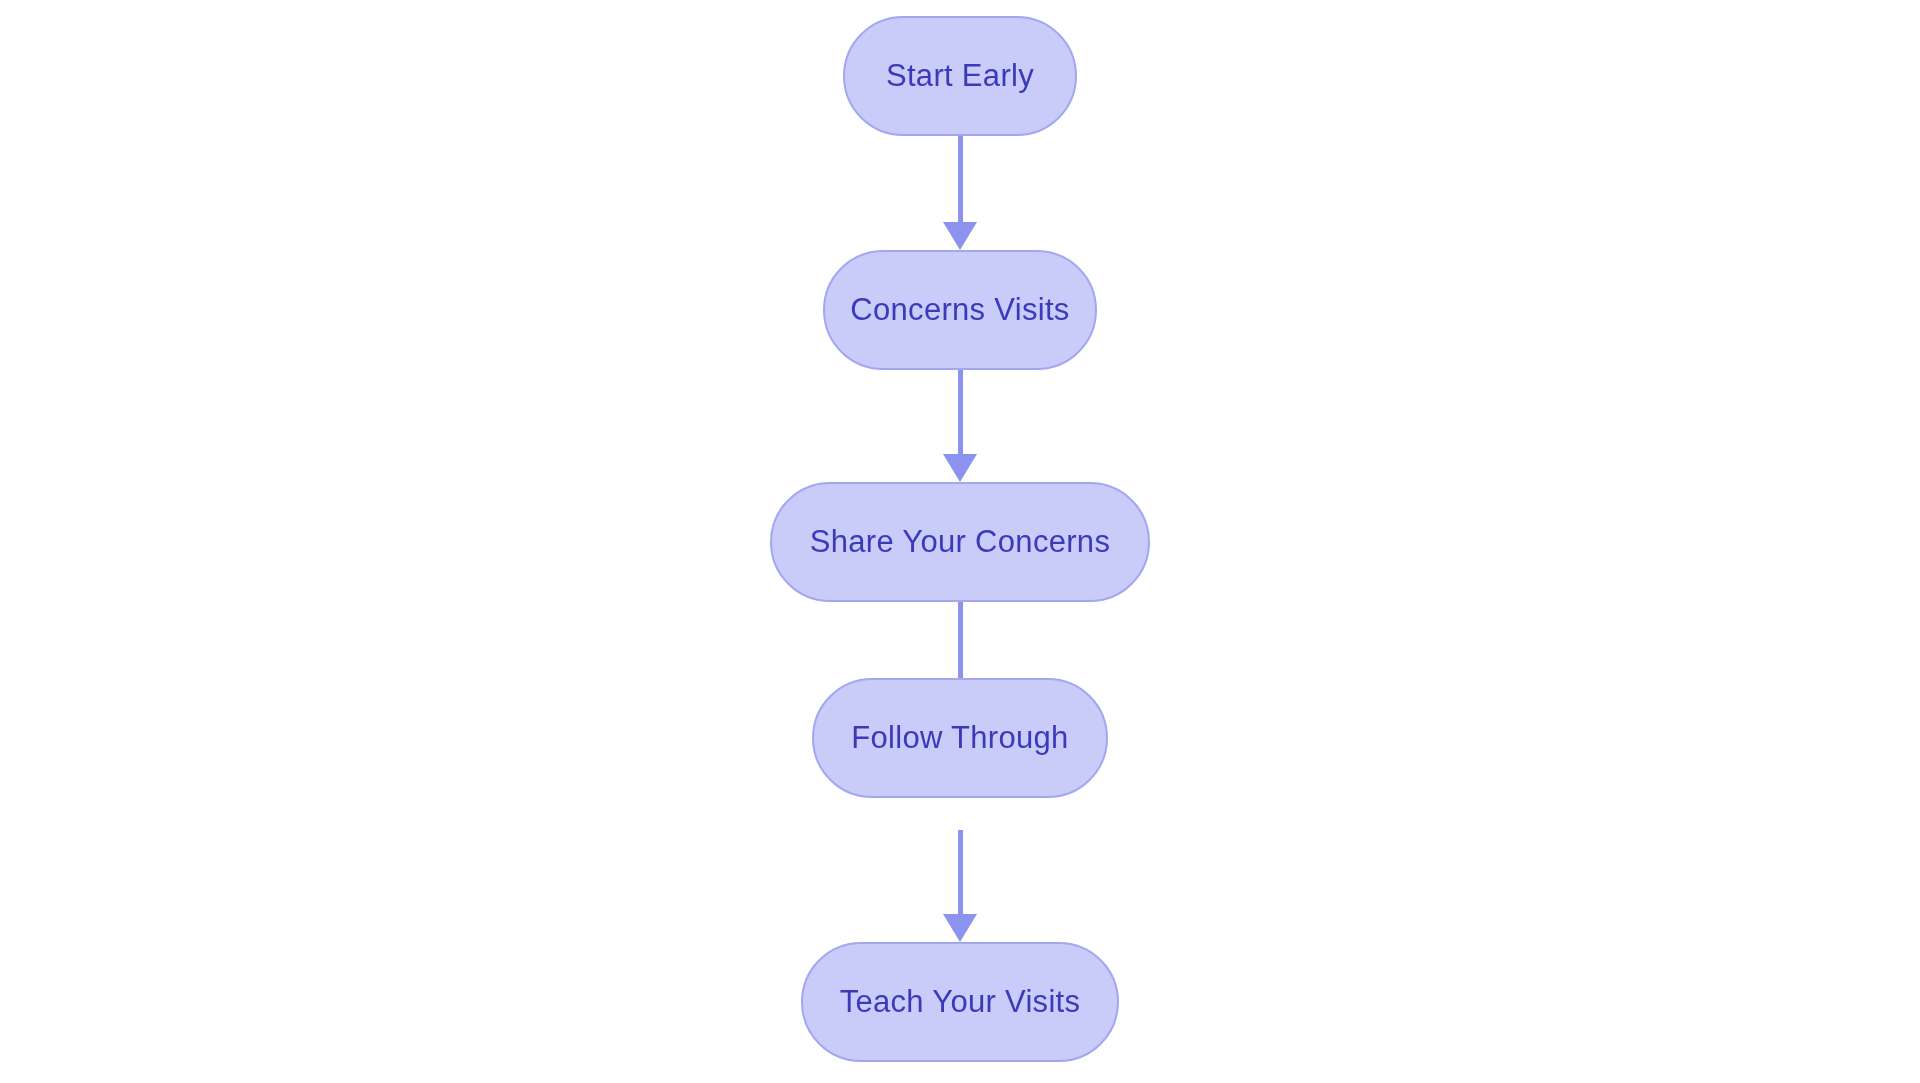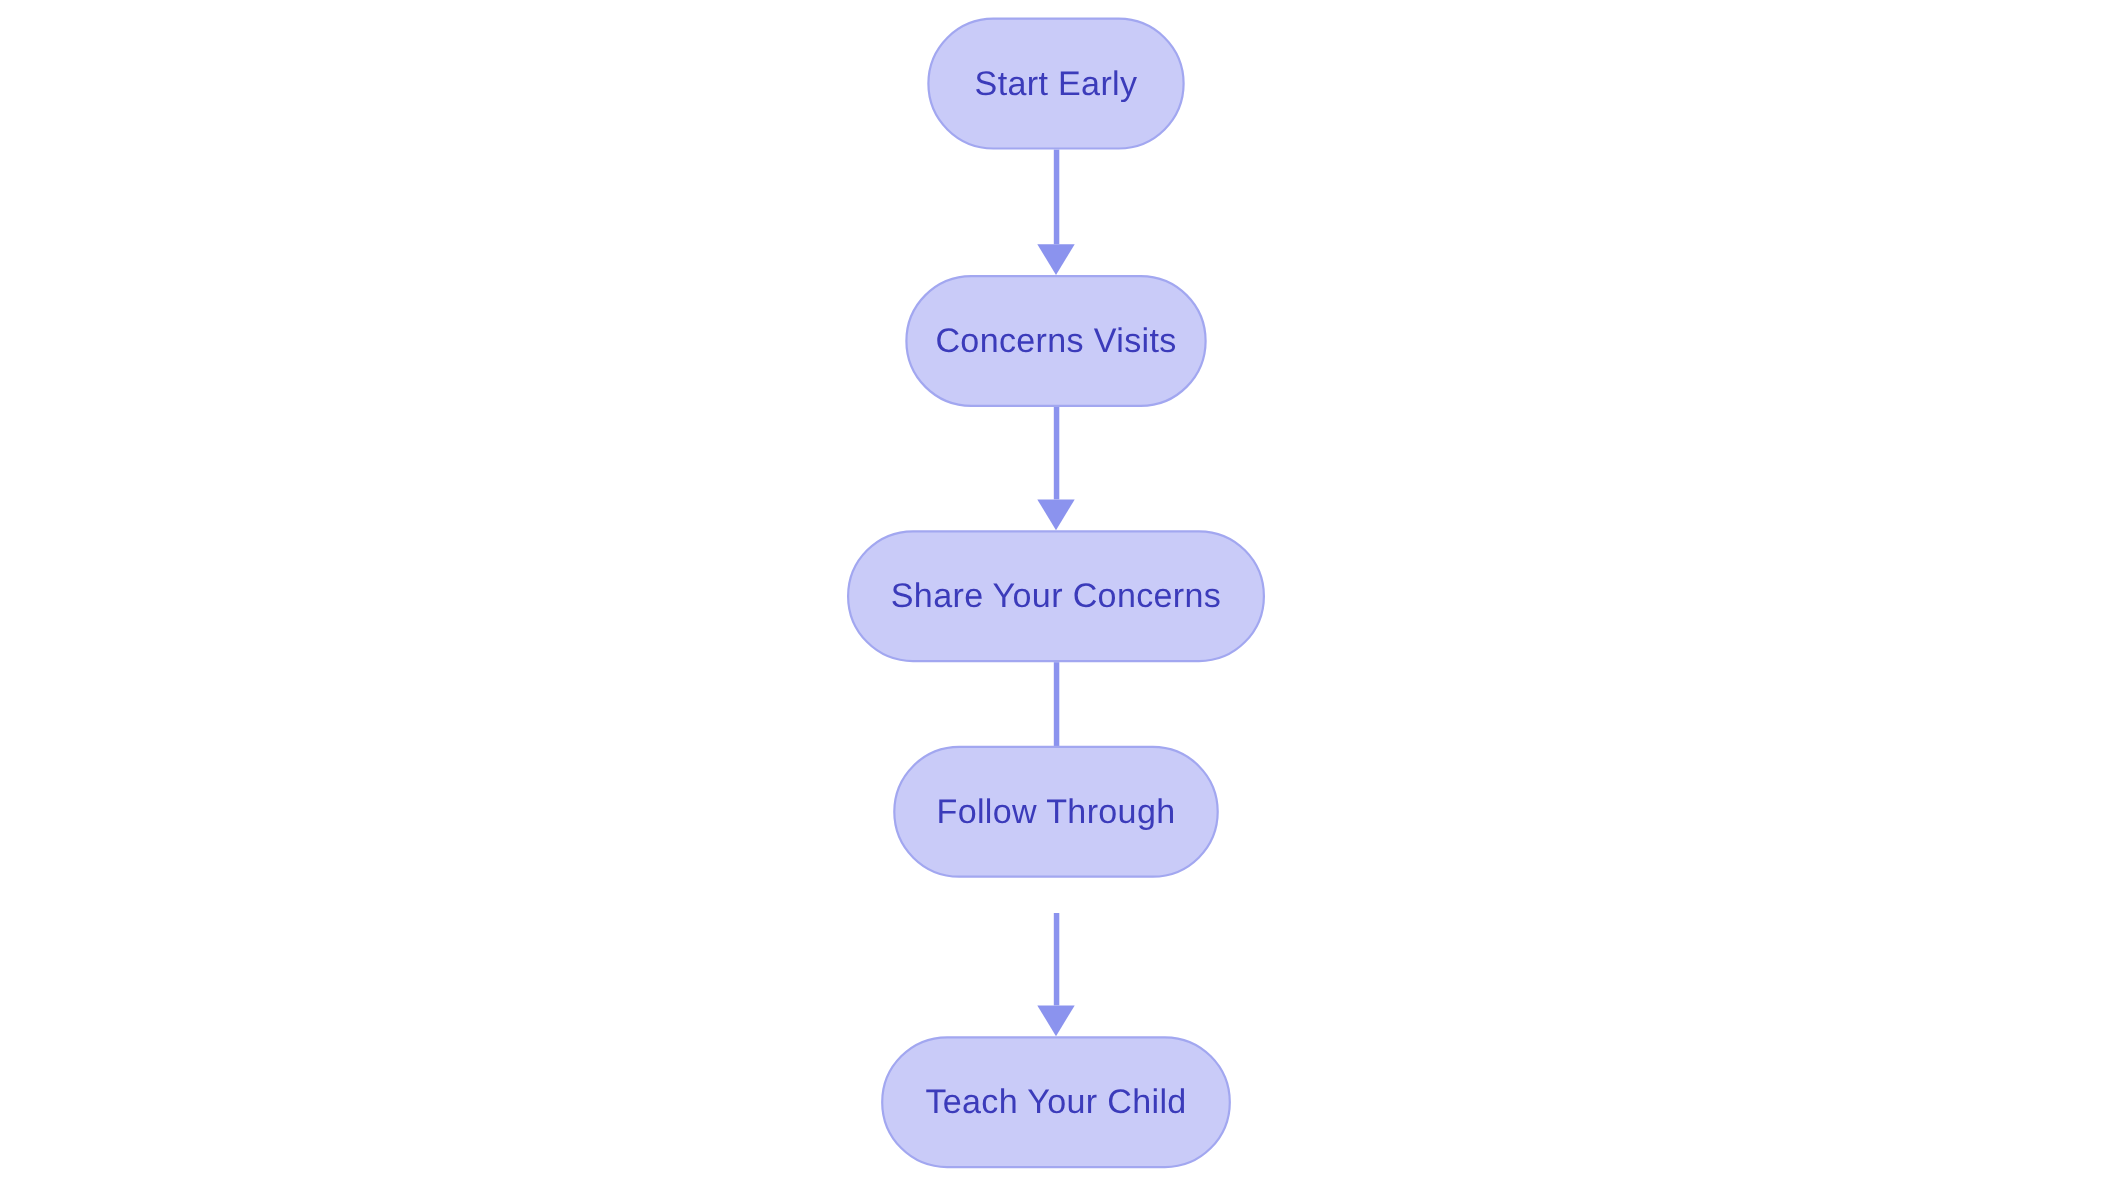--- a/index.html
+++ b/index.html
@@ -99,16 +99,16 @@
   <div class="node node-4">
     <span>Follow Through</span>
   </div>
 
   <div class="edge edge-4">
     <div class="shaft"></div>
     <div class="head"></div>
   </div>
 
   <div class="node node-5">
-    <span>Teach Your Child</span>
+    <span>Teach Your Visits</span>
   </div>
 
 </div>
 
 </body></html>

